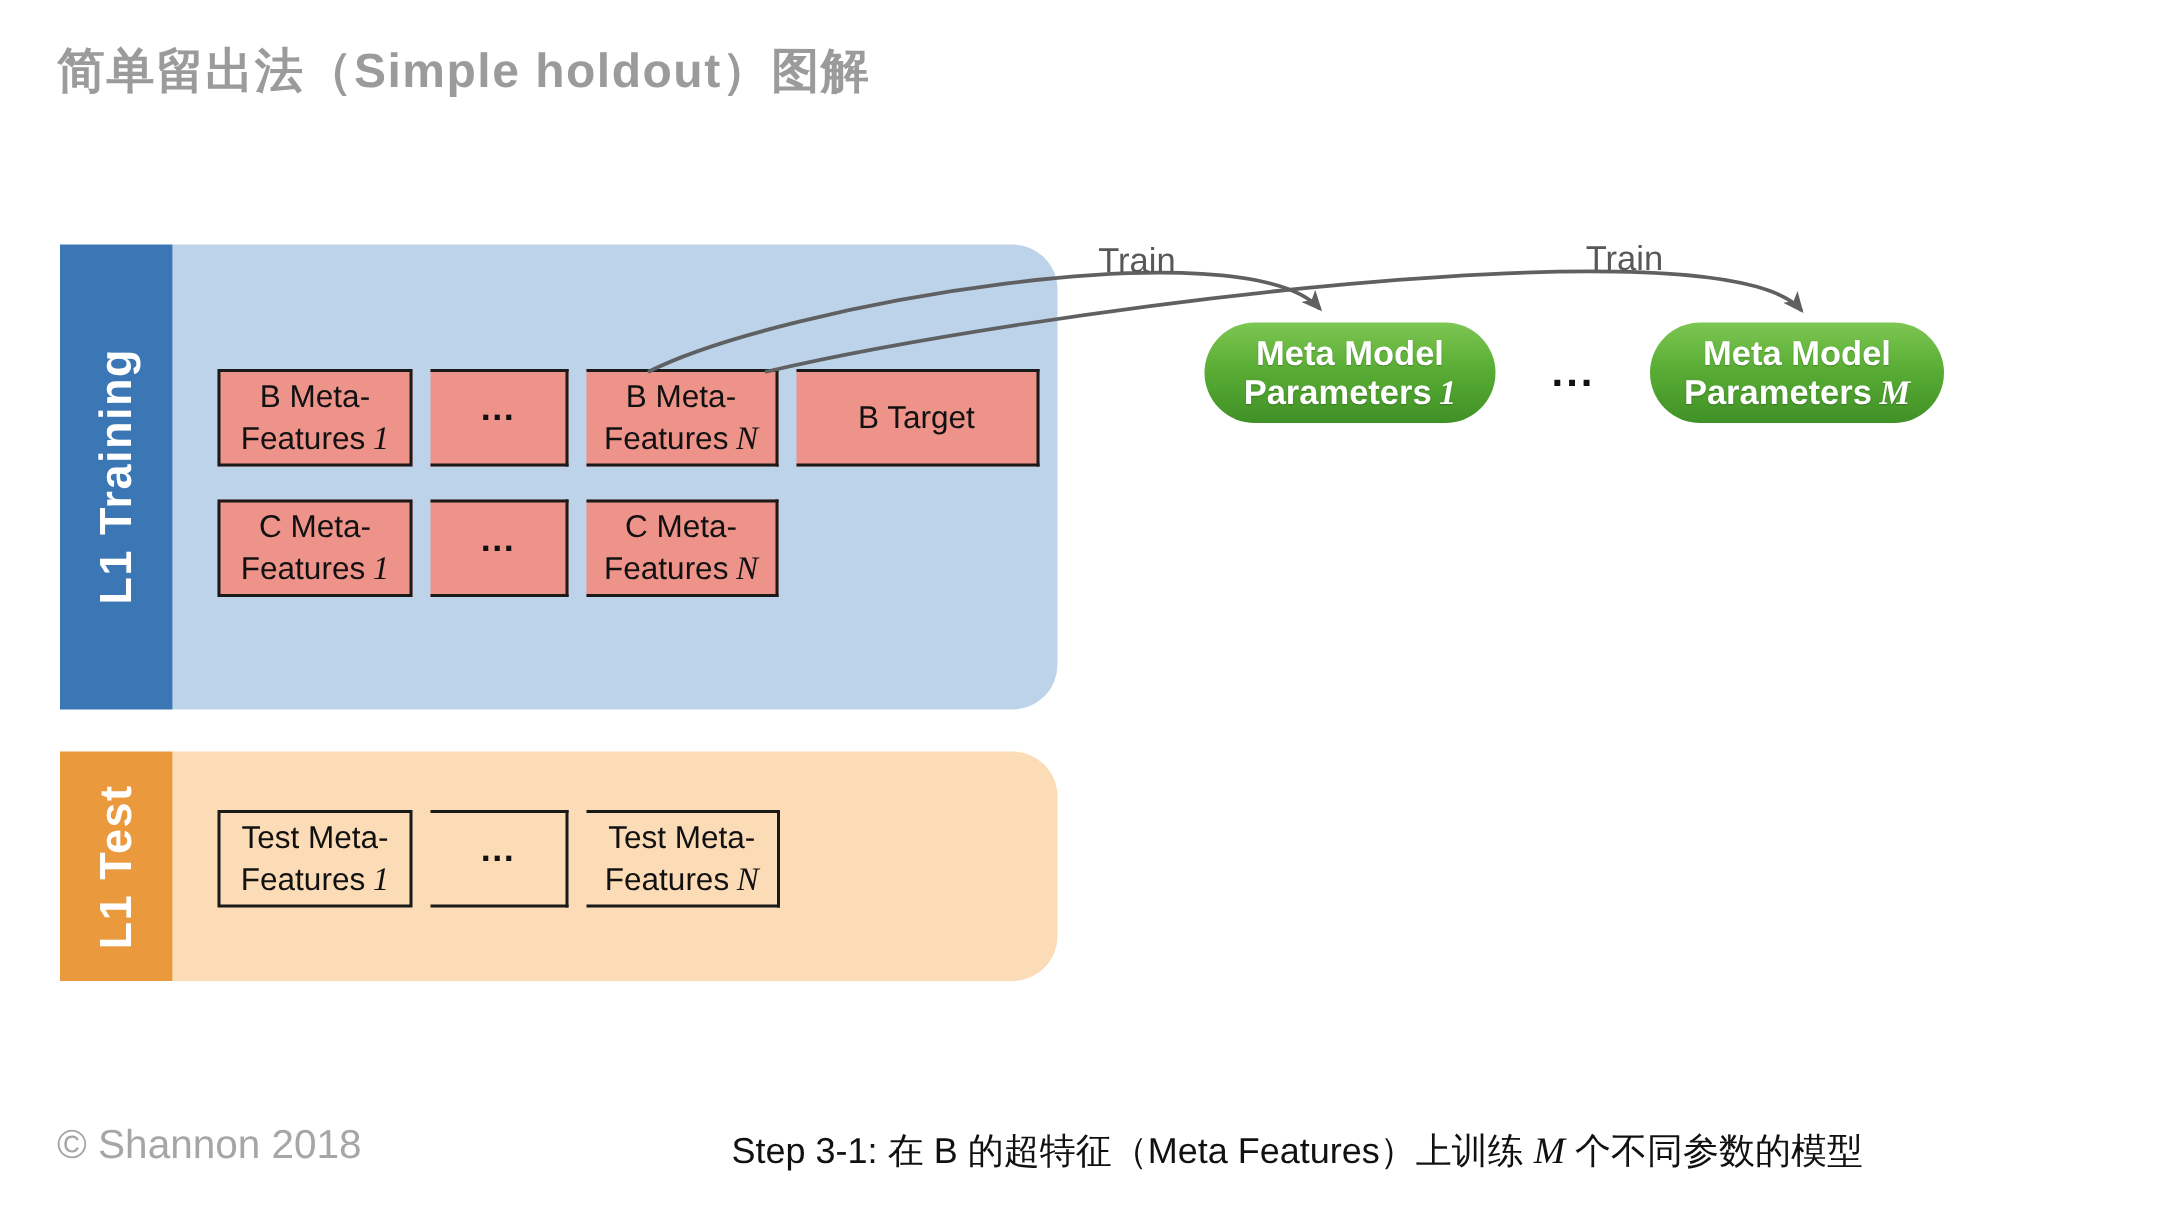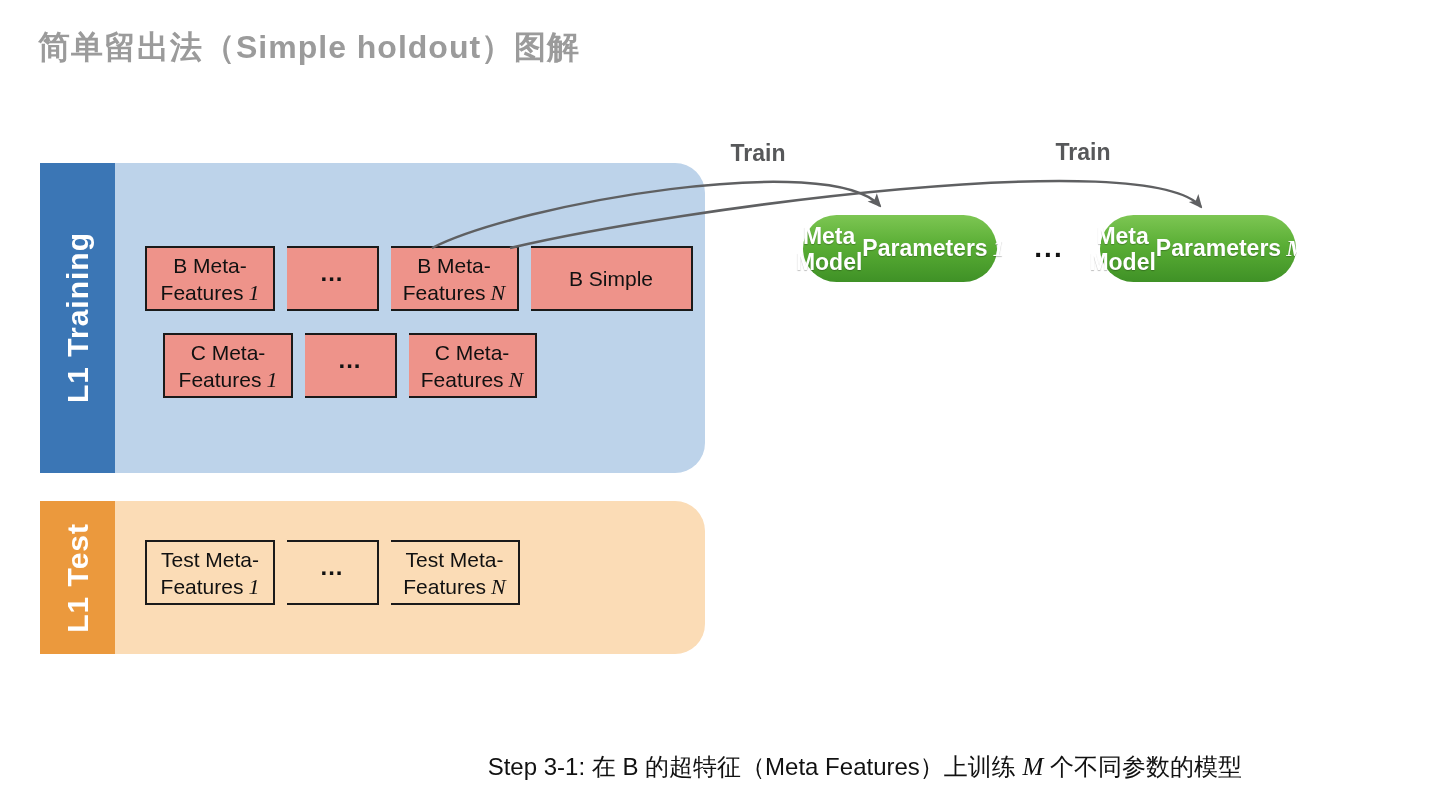--- a/index.html
+++ b/index.html
@@ -35,34 +35,34 @@
     background:#ee938a;border:2px solid #1a1a1a;box-sizing:border-box;height:65px;
     display:flex;flex-direction:column;align-items:center;justify-content:center;
     font-size:21px;line-height:27px;color:#111;text-align:center;
   }
   .cell + .cell{border-left:none;}
   .cell.plain{background:transparent;}
   .w1{width:130px;}  .w2{width:92px;}  .w3{width:128px;}  .w4{width:162px;} .w3t{width:129px;}
   .sub{font-family:"Liberation Serif","DejaVu Serif",serif;font-style:italic;margin-left:5px;font-size:22px;}
   .celldots{font-size:24px;font-weight:bold;transform:translateY(-6px);letter-spacing:1px;}
   .b-table{left:145px;top:246px;}
-  .c-table{left:163px;top:333px;}
+  .c-table{left:145px;top:333px;}
   .t-table{left:145px;top:540px;}
 
   
   .arrows{left:0;top:0;z-index:5;pointer-events:none;}
-  .train-label{font-size:23px;font-weight:bold;color:#57585a;text-align:center;z-index:6;}
+  .train-label{font-size:23px;font-weight:normal;color:#57585a;text-align:center;z-index:6;margin-top:20px;}
   .tl1{left:703px;top:140px;width:110px;}
   .tl2{left:1028px;top:139px;width:110px;}
 
   
   .pill{
     height:67px;border-radius:34px;z-index:3;
     background:linear-gradient(180deg,#7dc653 0%,#5aae35 45%,#3f9126 100%);
-    display:flex;flex-direction:row;align-items:center;justify-content:center;
+    display:flex;flex-direction:column;align-items:center;justify-content:center;
     color:#fff;font-weight:bold;font-size:23px;line-height:26px;text-align:center;
     text-shadow:0 1px 1px rgba(0,0,0,0.25);
   }
   .pill .sub{font-size:23px;color:#fff;}
   .pill1{left:803px;top:215px;width:194px;}
   .pill2{left:1100px;top:215px;width:196px;}
   .pill-dots{left:1018px;top:232px;width:62px;text-align:center;font-size:28px;font-weight:bold;color:#111;letter-spacing:2px;}
 
   
   .copyright{left:38px;top:748px;font-size:27px;color:#a6a6a6;}
@@ -91,21 +91,21 @@
       <span><span>Features</span><span class="sub">1</span></span>
     </div>
     <div class="cell w2">
       <span class="celldots">...</span>
     </div>
     <div class="cell w3">
       <span>B Meta-</span>
       <span><span>Features</span><span class="sub">N</span></span>
     </div>
     <div class="cell w4">
-      <span>B Simple</span>
+      <span>B Target</span>
     </div>
   </div>
 
   <div class="abs row c-table">
     <div class="cell w1">
       <span>C Meta-</span>
       <span><span>Features</span><span class="sub">1</span></span>
     </div>
     <div class="cell w2">
       <span class="celldots">...</span>
@@ -153,17 +153,18 @@
     <span><span>Parameters</span><span class="sub">1</span></span>
   </div>
 
   <div class="abs pill-dots">...</div>
 
   <div class="abs pill pill2">
     <span>Meta Model</span>
     <span><span>Parameters</span><span class="sub">M</span></span>
   </div>
 
+  <div class="abs copyright">© Shannon 2018</div>
   <div class="abs step">
     <span>Step 3-1: 在 B 的超特征（Meta Features）上训练 </span><span class="stepvar">M</span><span> 个不同参数的模型</span>
   </div>
 
 </div>
 
 </body></html>

